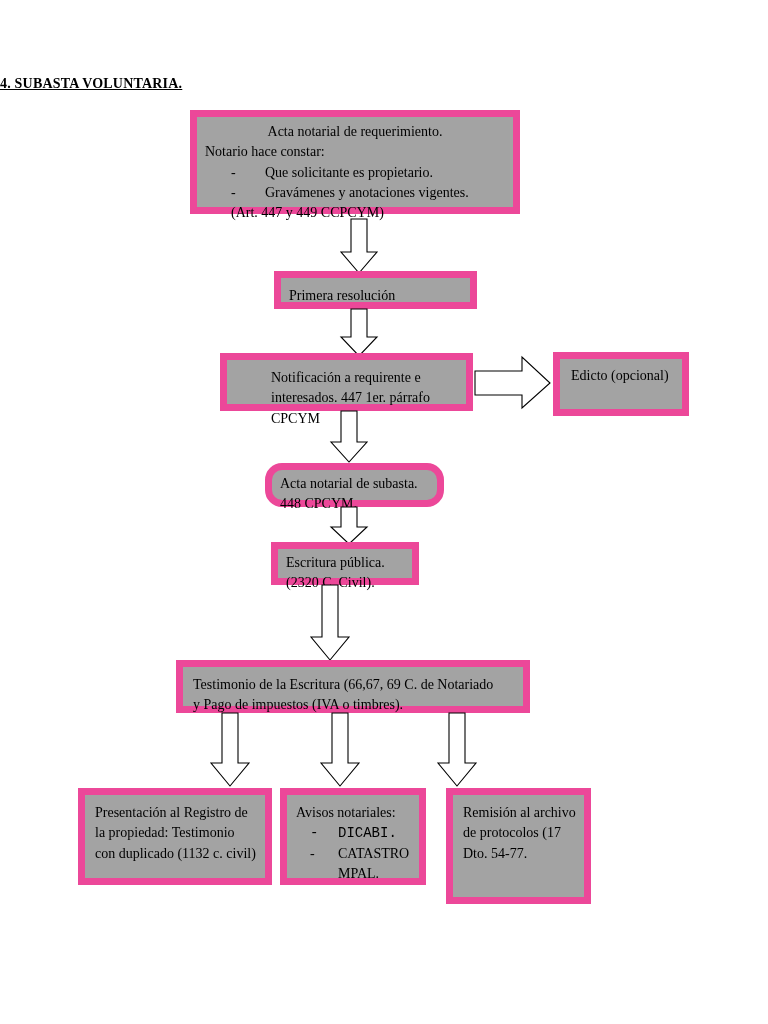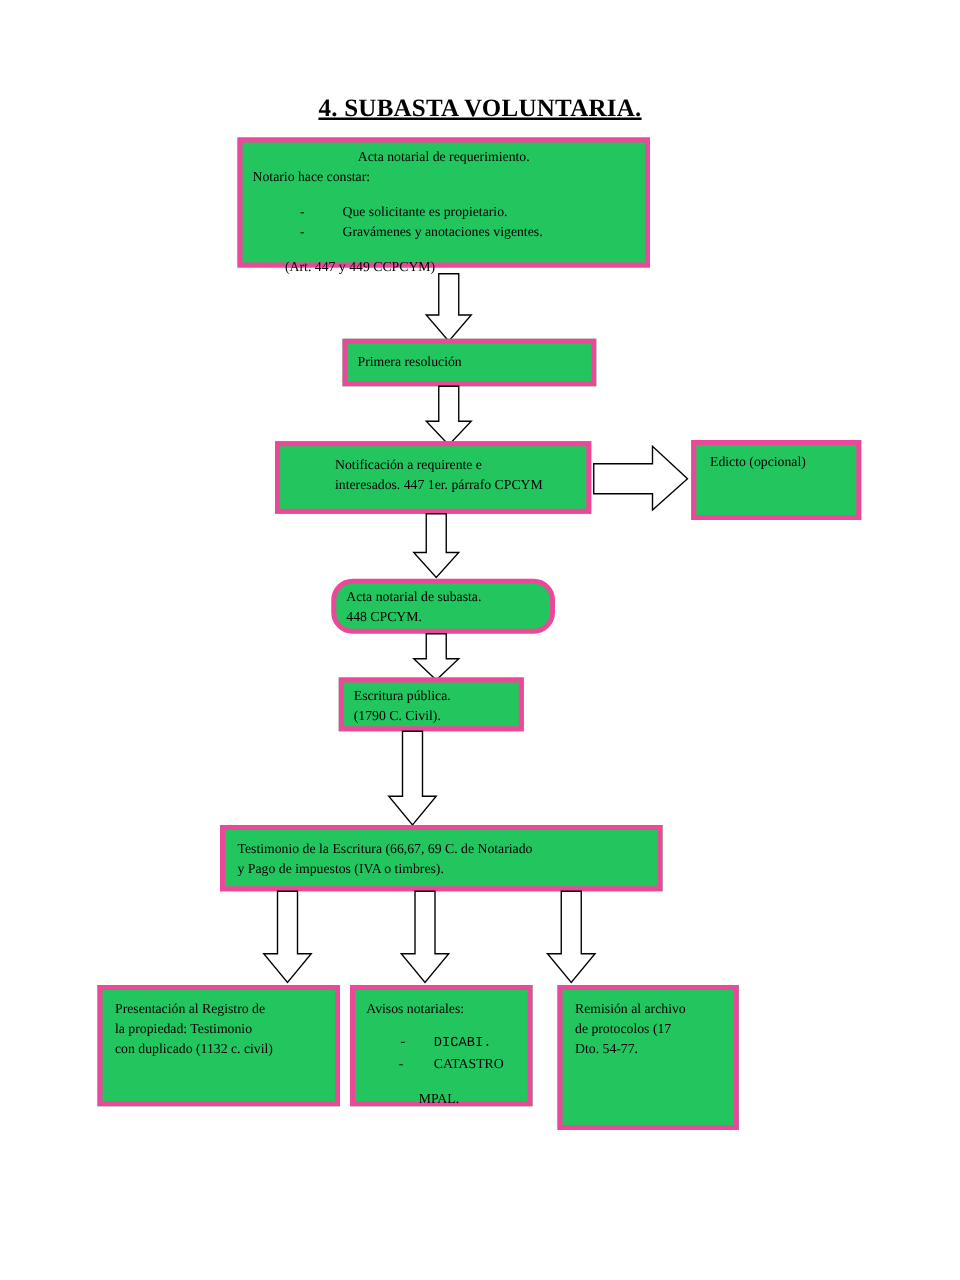--- a/index.html
+++ b/index.html
@@ -22,51 +22,50 @@
     top: 0;
     width: 768px;
     height: 1024px;
   }
 
   .title {
     position: absolute;
     left: 0;
     top: 76px;
     width: 768px;
-    text-align: center;
-    font-size: 20px;
+    font-size: 14px;
     font-weight: bold;
     letter-spacing: 0.2px;
   }
   .title span {
     text-decoration: underline;
   }
 
   .node {
     position: absolute;
-    border: 4px solid #ec4899;
+    border: 7px solid #ec4899;
     box-sizing: border-box;
-    background: #22c55e;
-    font-size: 11px;
+    background: #a3a3a3;
+    font-size: 14px;
     line-height: 1.45;
   }
   .node .inner {
     padding: 5px 8px 4px 8px;
   }
 
   .center-line {
     text-align: center;
   }
   .indent-head {
     padding-left: 0px;
   }
 
   ul.dashlist {
     list-style: none;
-    margin: 12px;
+    margin: 0;
     padding: 0 0 0 26px;
   }
   ul.dashlist li {
     position: relative;
     padding-left: 34px;
   }
   ul.dashlist li::before {
     content: "-";
     position: absolute;
     left: 0;
@@ -150,21 +149,21 @@
     </div>
   </div>
 
   <svg class="arrow-svg" style="left:330px; top:507px;" width="38" height="38" viewBox="0 0 38 38">
     <polygon points="11,0 27,0 27,20 37,20 19,37 1,20 11,20"></polygon>
   </svg>
 
   <div class="node" style="left:271px; top:542px; width:148px; height:43px;">
     <div class="inner" style="padding-top:4px;">
       <div>Escritura pública.</div>
-      <div>(1790 C. Civil).</div>
+      <div>(2320 C. Civil).</div>
     </div>
   </div>
 
   <svg class="arrow-svg" style="left:310px; top:585px;" width="40" height="76" viewBox="0 0 40 76">
     <polygon points="12,0 28,0 28,52 39,52 20,75 1,52 12,52"></polygon>
   </svg>
 
   <div class="node" style="left:176px; top:660px; width:354px; height:53px;">
     <div class="inner" style="padding-top:8px; padding-left:10px;">
       <div>Testimonio de la Escritura (66,67, 69 C. de Notariado</div>

